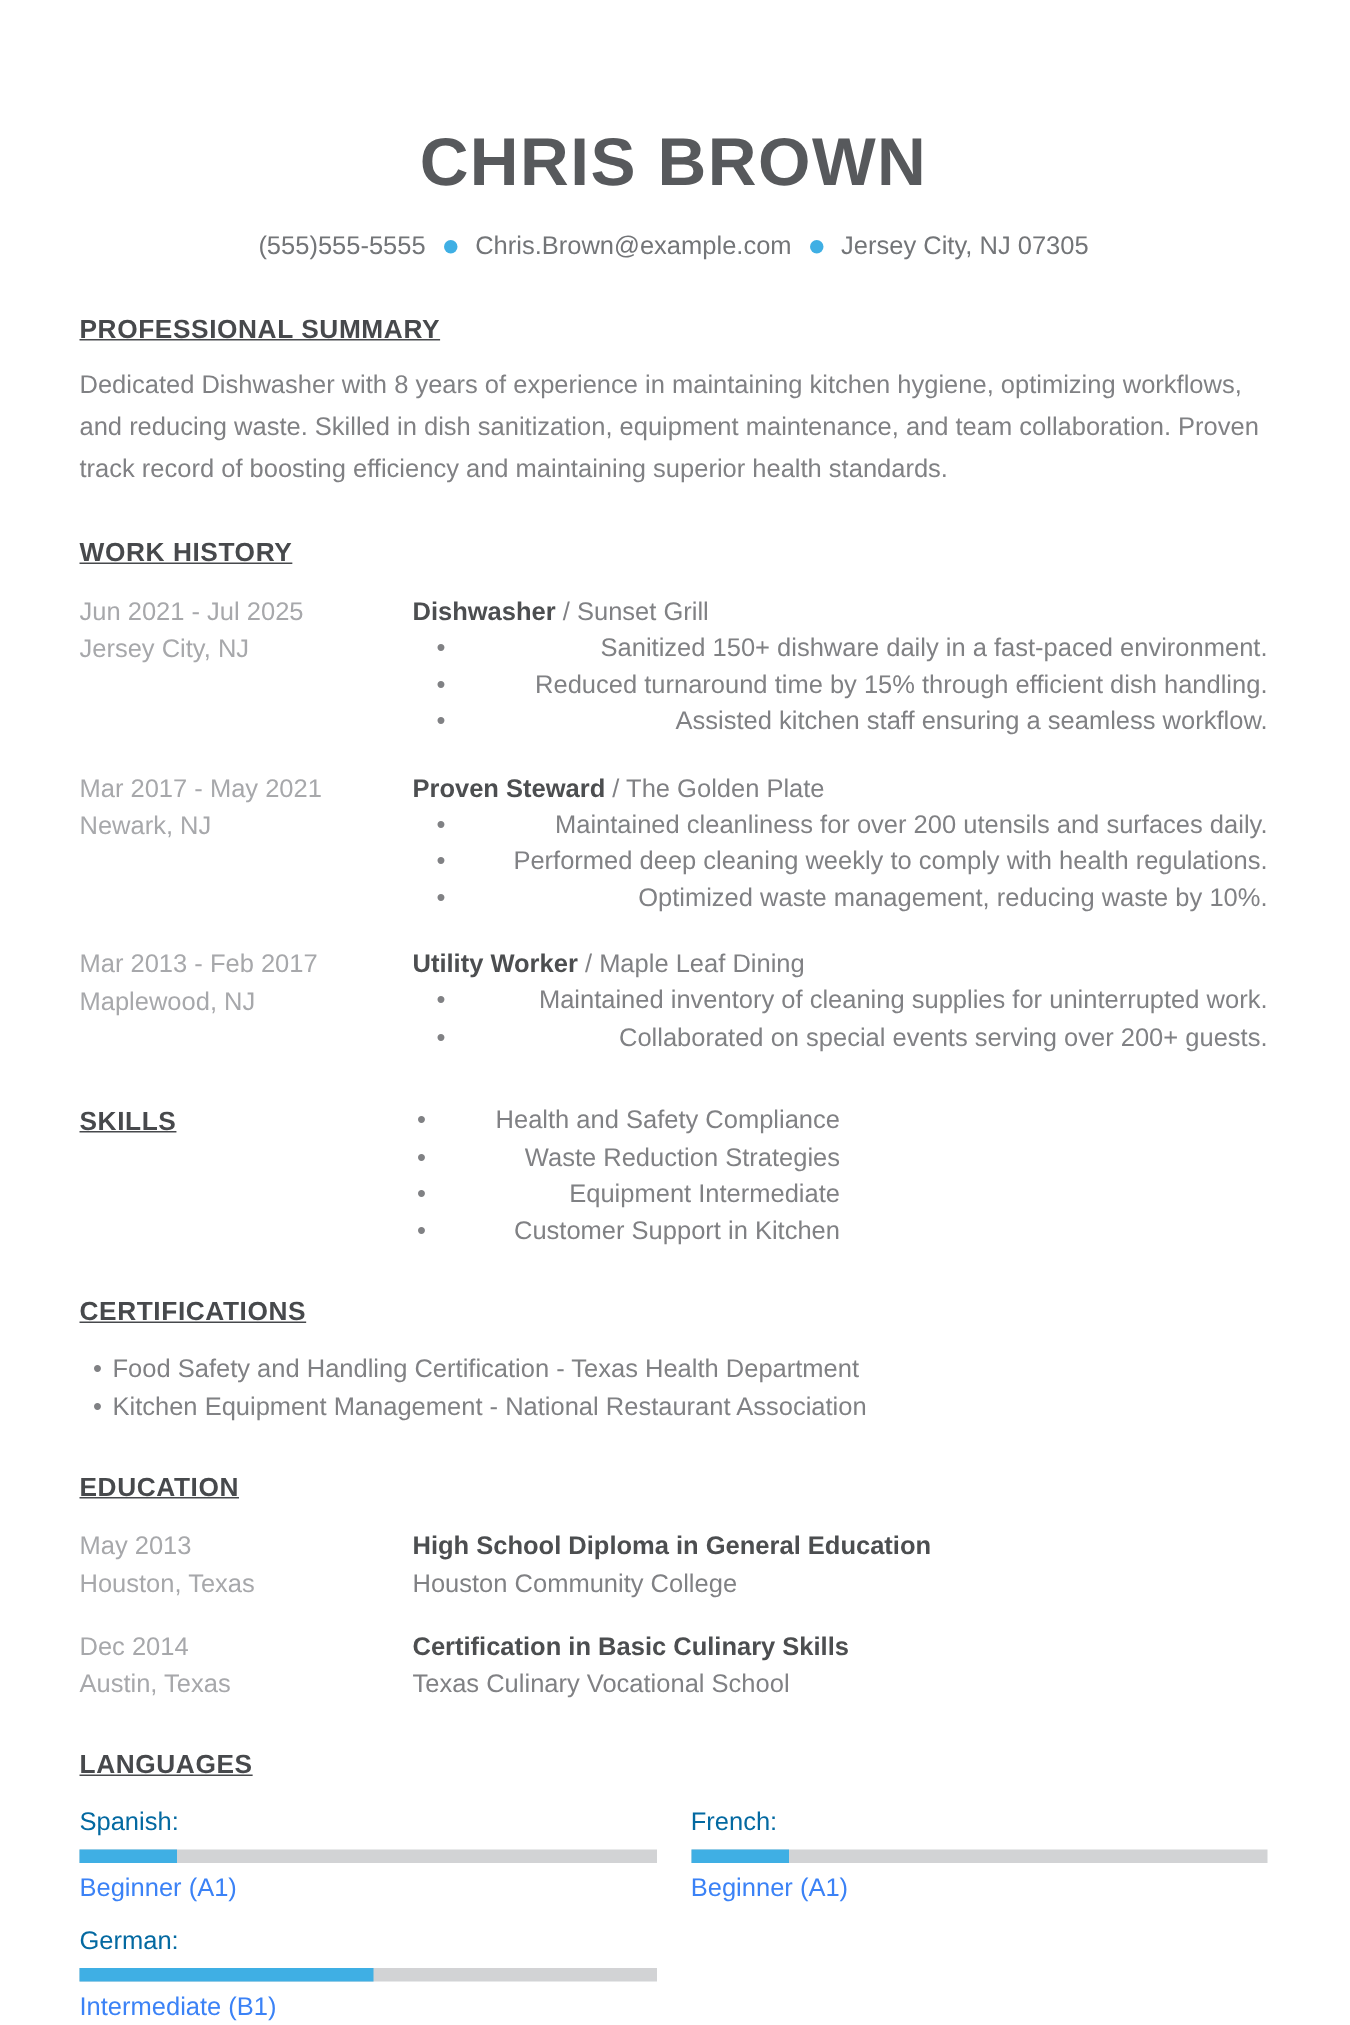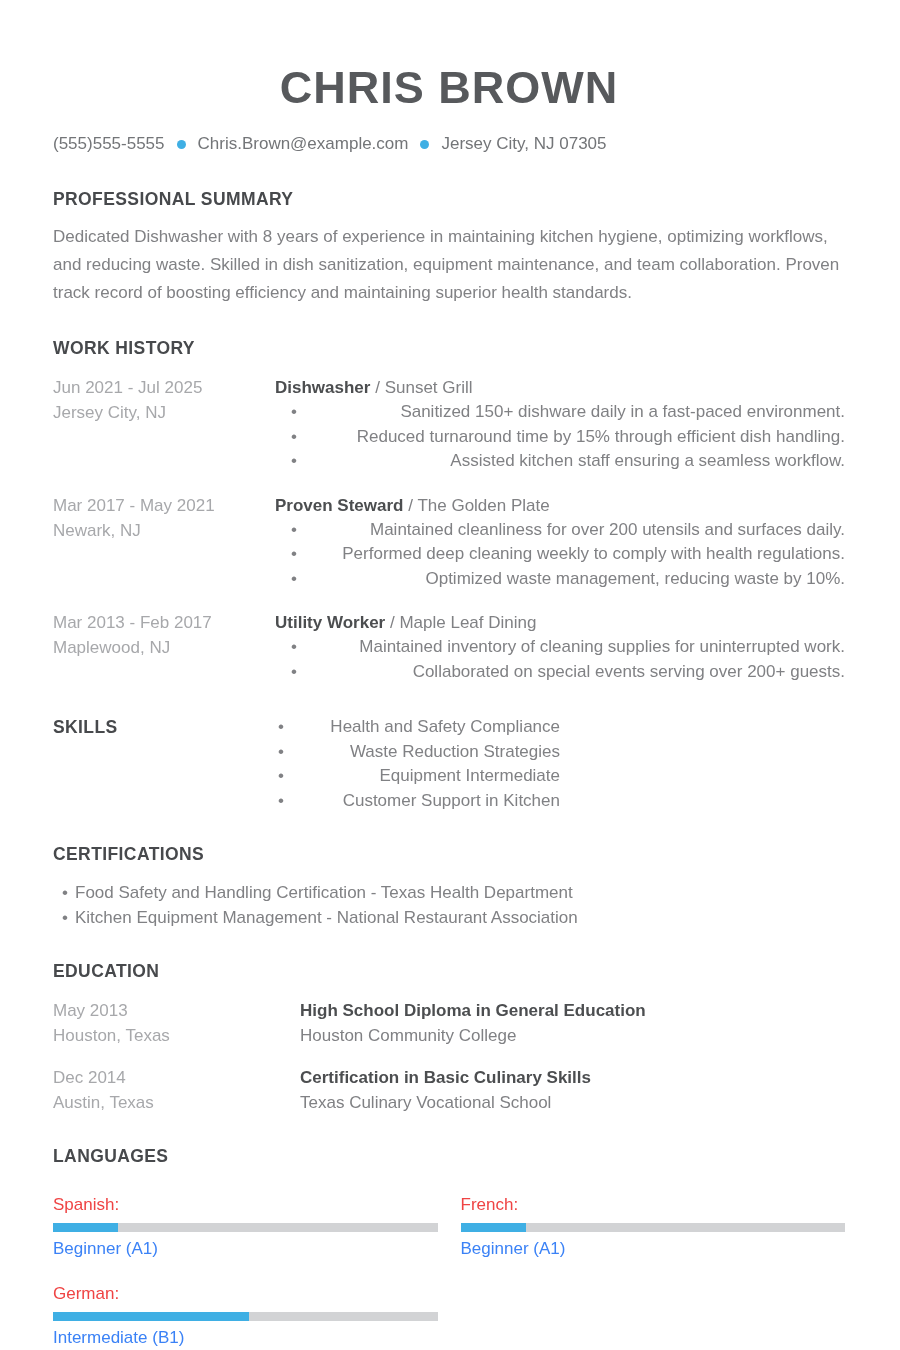--- a/index.html
+++ b/index.html
@@ -16,56 +16,58 @@
     width: 900px;
     height: 1350px;
     background: #ffffff;
     font-family: "Liberation Sans", sans-serif;
     color: var(--body);
     overflow: hidden;
   }
   .page {
     width: 900px;
     height: 1141px;
-    padding: 64px 55px 0 53px;
+    padding: 84px 55px 0 53px;
   }
 
   
   .name {
     margin: 0;
     text-align: center;
     font-size: 45px;
     line-height: 48px;
     font-weight: 700;
     letter-spacing: 1px;
     color: #57595c;
   }
   .contact-row {
     margin-top: 22px;
     display: flex;
+    justify-content: center;
     align-items: center;
     gap: 12px;
     font-size: 17px;
     color: #737578;
   }
   .dot {
     width: 9px;
     height: 9px;
     border-radius: 50%;
     background: var(--accent);
     flex: 0 0 auto;
   }
 
   
   .sec-heading {
     margin: 0;
     font-size: 17.5px;
     font-weight: 700;
     letter-spacing: 0.4px;
     color: var(--heading);
+    text-decoration: underline;
   }
   .section { margin-top: 31px; }
   .section-summary { margin-top: 35px; }
 
   .summary-text {
     margin: 13px 0 0 0;
     font-size: 17px;
     line-height: 28px;
     color: var(--body);
   }
@@ -121,36 +123,35 @@
   ul.cert-list li::before {
     content: "\2022";
     position: absolute;
     left: -13px;
     color: var(--body);
   }
 
   
   .edu-entry { margin-top: 16px; }
   .edu-entry + .edu-entry { margin-top: 17px; }
-  .edu-line { font-size: 17px; line-height: 25px; margin-left: 25px; }
+  .edu-line { font-size: 17px; line-height: 25px; }
 
   
   .lang-grid {
     margin-top: 17px;
     display: grid;
     grid-template-columns: 1fr 1fr;
     column-gap: 23px;
     row-gap: 13px;
   }
   .lang-item { }
   .lang-name {
     font-size: 17px;
     line-height: 22px;
-    color: #ef4444;
-    margin-top: 10px;
+    color: #0369a1;
   }
   .lang-bar {
     margin-top: 7px;
     width: 100%;
     height: 9px;
     background: var(--track);
     position: relative;
   }
   .lang-fill {
     position: absolute;

